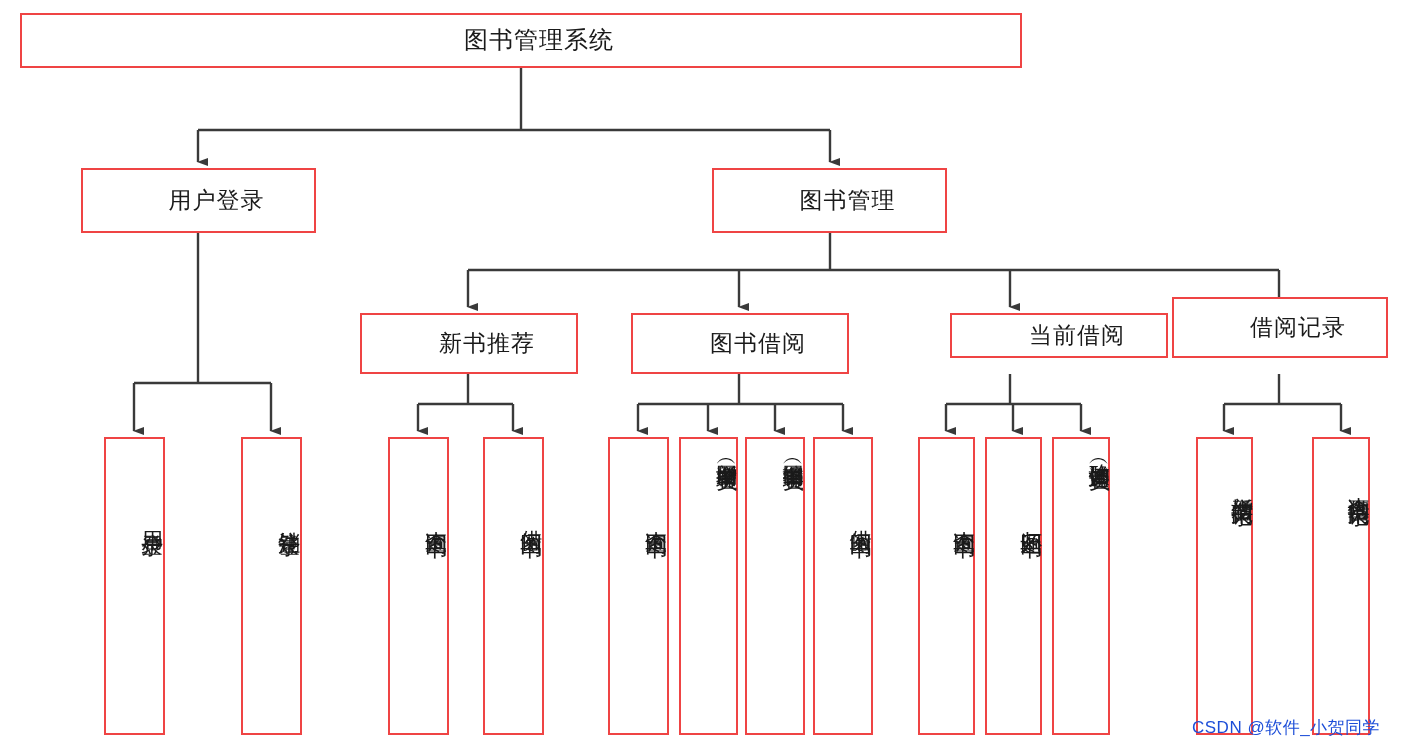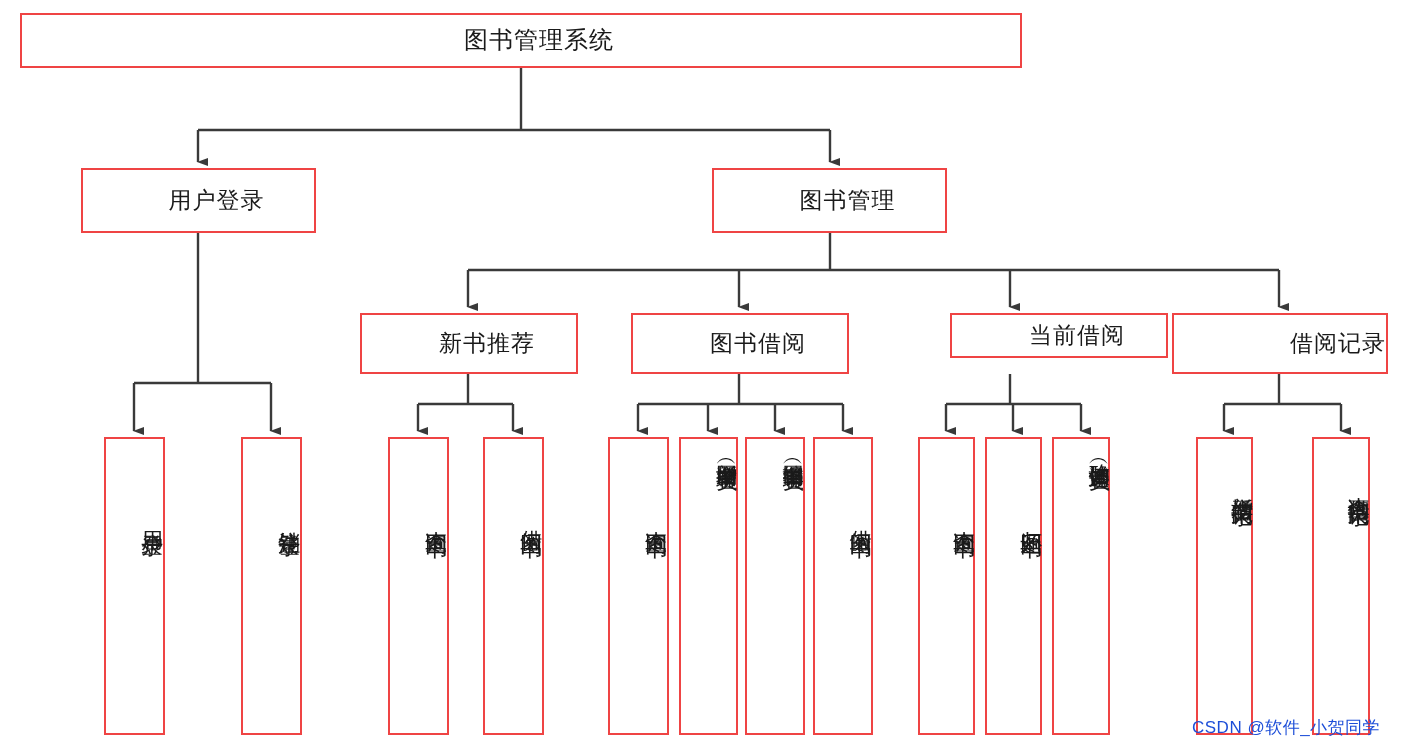--- a/index.html
+++ b/index.html
@@ -139,21 +139,21 @@
 
   <div class="node horiz" style="left:631px; top:313px; width:218px; height:61px;">
     <span class="node-label">图书借阅</span>
   </div>
   <div class="node horiz" style="left:360px; top:313px; width:218px; height:61px;">
     <span class="node-label">新书推荐</span>
   </div>
   <div class="node horiz" style="left:902px; top:313px; width:218px; height:45px;margin-left:48px;">
     <span class="node-label">当前借阅</span>
   </div>
-  <div class="node horiz" style="left:1172px; top:313px; width:216px; height:61px;justify-content:flex-end;">
+  <div class="node horiz" style="left:1172px; top:297px; width:216px; height:61px;">
     <span class="node-label">借阅记录</span>
   </div>
 
   <div class="node vert" style="left:104px; top:437px; width:61px; height:298px; padding-top:74px;">
     <span class="node-label">用户登录</span>
   </div>
   <div class="node vert" style="left:241px; top:437px; width:61px; height:298px; padding-top:74px;">
     <span class="node-label">注销登录</span>
   </div>
 

